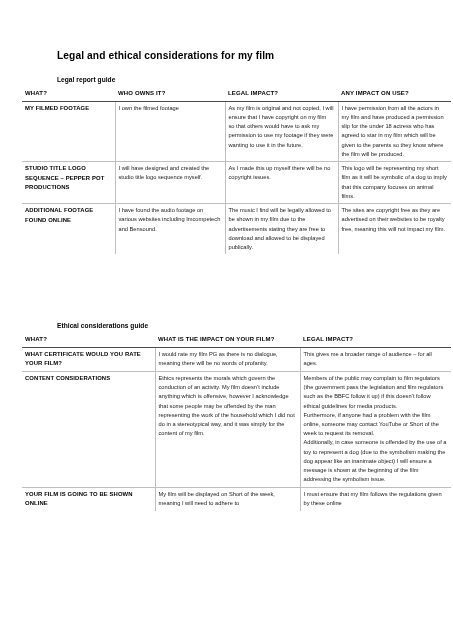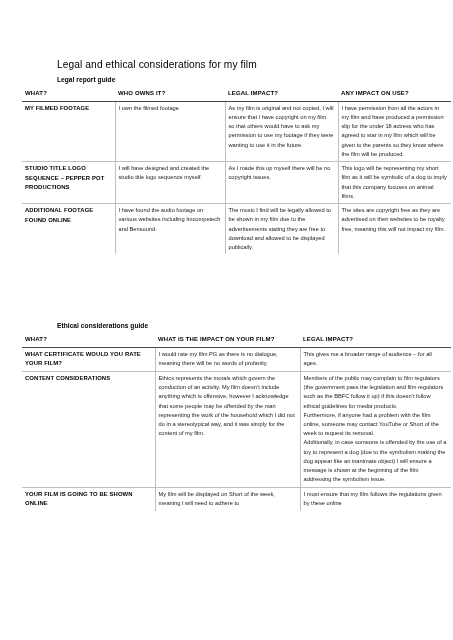--- a/index.html
+++ b/index.html
@@ -19,23 +19,23 @@
     position: relative;
     width: 453px;
     height: 640px;
     background: #ffffff;
     box-sizing: border-box;
     padding: 0;
   }
   .doc-title {
     position: absolute;
     left: 57px;
-    top: 59px;
+    top: 50px;
     font-size: 10.2px;
-    font-weight: normal;
+    font-weight: bold;
     letter-spacing: 0.1px;
     color: #000000;
     white-space: nowrap;
   }
   .section-label {
     font-size: 6.6px;
     font-weight: bold;
     color: #000000;
     margin: 0 0 4px 57px;
     letter-spacing: 0.05px;

